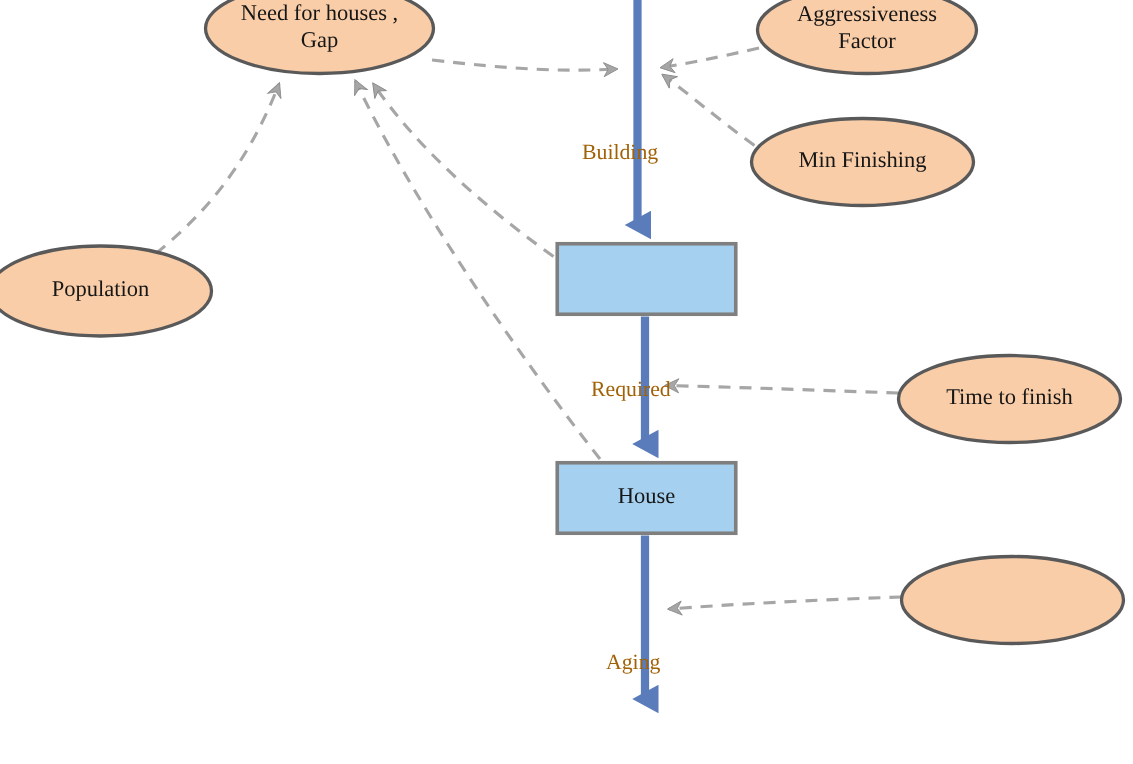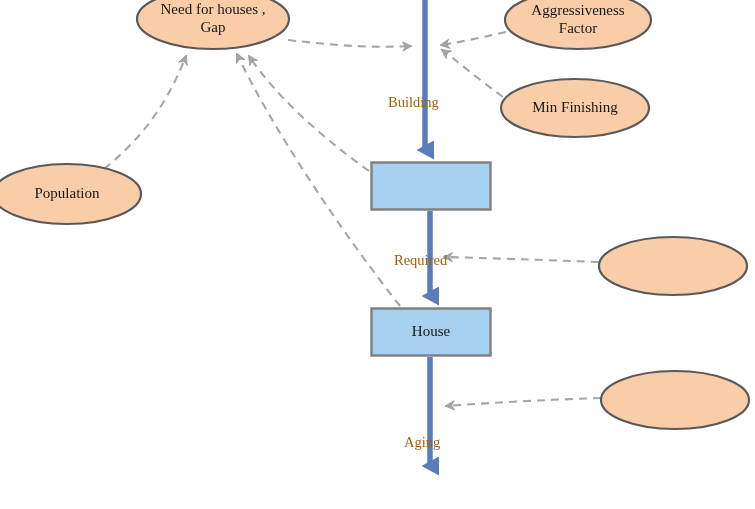--- a/index.html
+++ b/index.html
@@ -107,20 +107,21 @@
   <div class="node-label" style="left:137px; top:-11px; width:152px; height:60px;">Need for houses ,
 Gap</div>
 
   <div class="node-label" style="left:505px; top:-9px; width:146px; height:58px;">Aggressiveness
 Factor</div>
 
   <div class="node-label" style="left:501px; top:79px; width:148px; height:58px;">Min Finishing</div>
 
   <div class="node-label" style="left:-7px; top:164px; width:148px; height:60px;">Population</div>
 
+  <div class="node-label" style="left:599px; top:237px; width:148px; height:58px;">Time to finish</div>
 
 
 
   <div class="node-label" style="left:371px; top:308px; width:120px; height:48px;">House</div>
 
   <div class="flow-label" style="left:388px; top:94px;">Building</div>
 
   <div class="flow-label" style="left:394px; top:252px;">Required</div>
 
   <div class="flow-label" style="left:404px; top:434px;">Aging</div>

